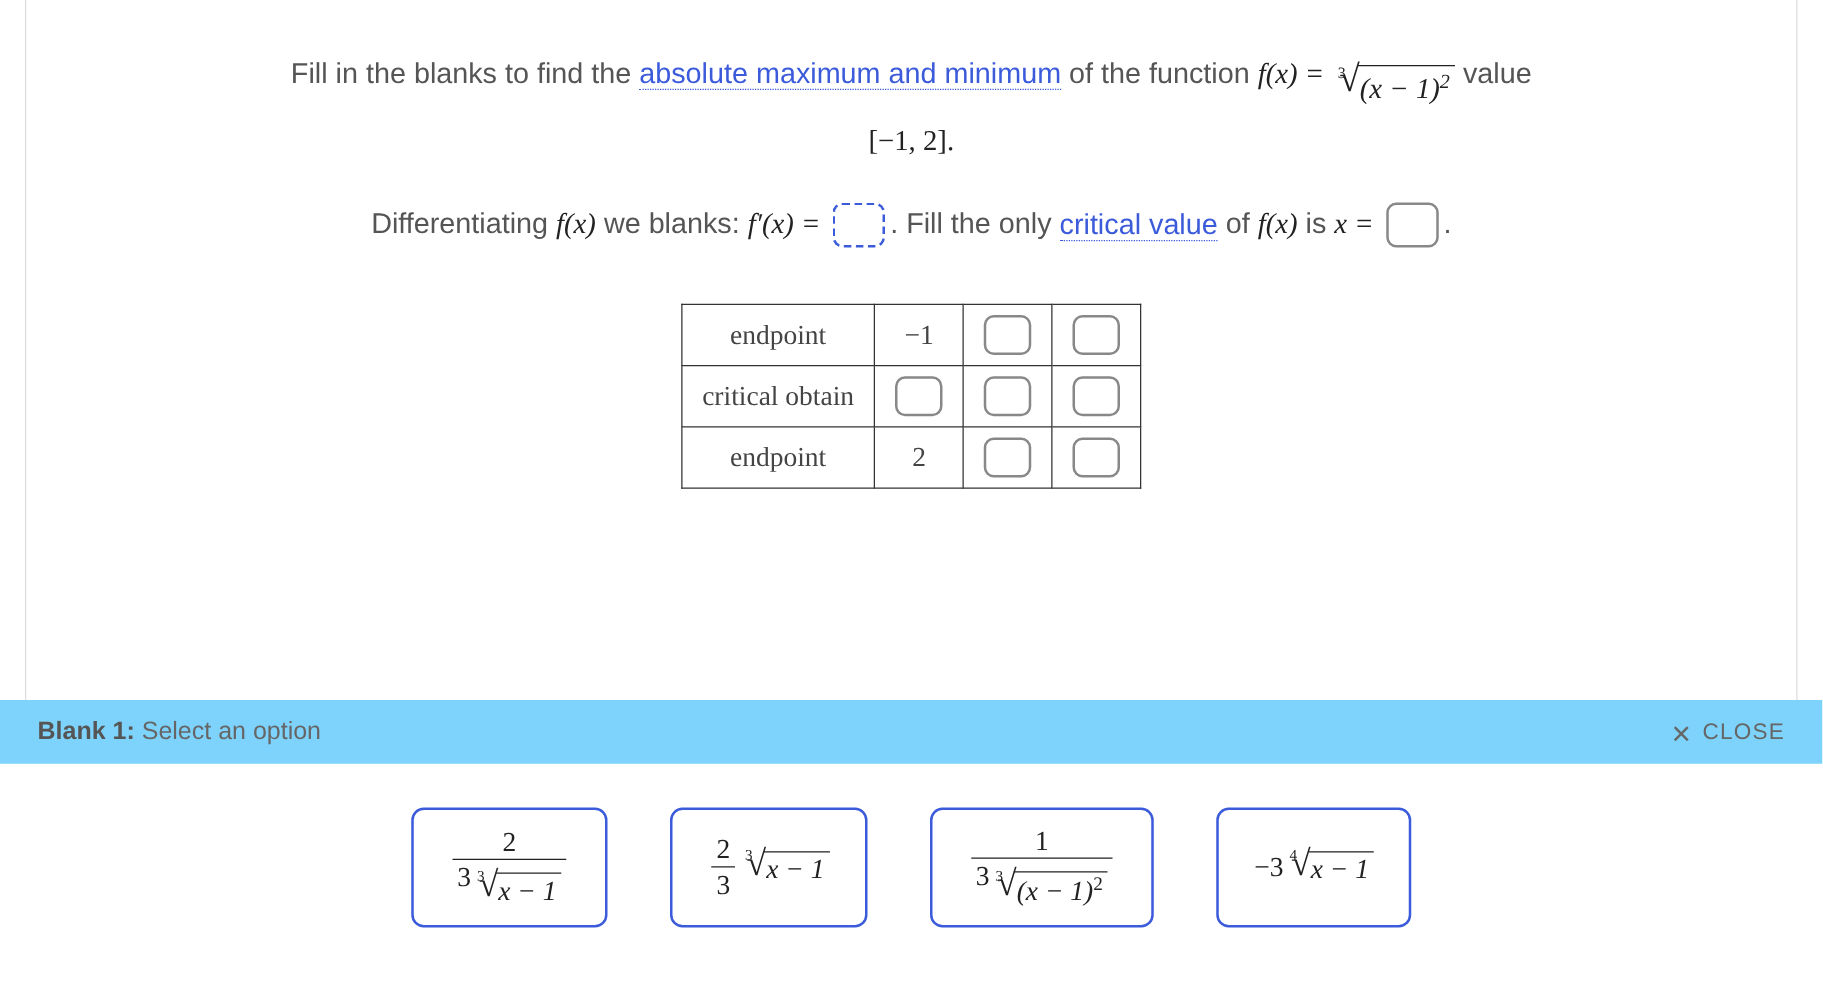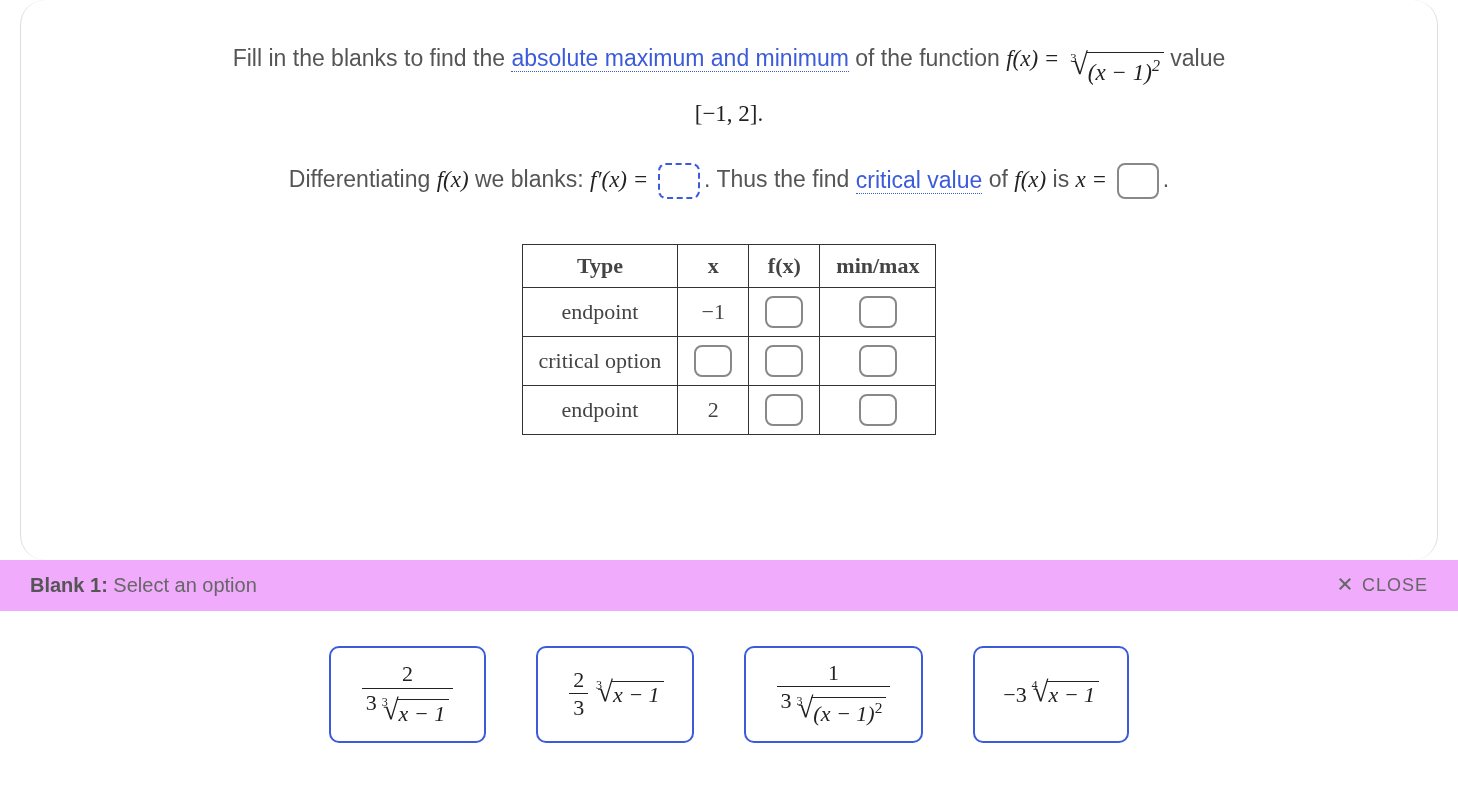--- a/index.html
+++ b/index.html
@@ -9,21 +9,20 @@
     background: #fff;
     color: #444;
     width: 1458px;
   }
   .main-container {
     border-left: 1px solid #ddd;
     border-right: 1px solid #ddd;
     margin: 0 20px;
     padding: 40px 60px 0 60px;
     min-height: 560px;
-    border-radius: 25px;
   }
   .question-line {
     font-size: 23px;
     color: #555;
     text-align: center;
     margin-bottom: 40px;
     line-height: 1.6;
   }
   .term-link {
     color: #3b5bdb;
@@ -86,32 +85,32 @@
     border: 1px solid #333;
     padding: 8px 16px;
     text-align: center;
     font-family: "Cambria Math", "Times New Roman", serif;
   }
   table.calc th {
     font-weight: bold;
   }
 
   .answer-bar {
-    background: #f0abfc;
+    background: #7dd3fc;
     padding: 14px 30px;
     display: flex;
     justify-content: space-between;
     align-items: center;
     font-size: 20px;
     color: #666;
   }
   .answer-bar .label-part { font-weight: 600; color: #555; }
   .close-btn {
     display: flex;
-    align-items: flex-start;
+    align-items: flex-end;
     gap: 8px;
     color: #666;
     font-size: 18px;
     letter-spacing: 1px;
     cursor: pointer;
   }
   .close-btn svg { width: 18px; height: 18px; }
 
   .options-row {
     display: flex;
@@ -175,39 +174,33 @@
   <div class="question-line">
     <span>Fill in the blanks to find the </span><a href="#" class="term-link">absolute maximum and minimum</a><span> of the function </span><span class="math"><span>f(x) = </span><span class="sqrt">
           <span class="deg">3</span>
           <span class="radical math-up">√</span>
           <span class="radicand"><span>(x − 1)</span><span class="sup">2</span></span>
         </span></span><span> value</span>
   </div>
   <div class="interval-line math math-up">[−1, 2].</div>
 
   <div class="diff-line">
-    <span>Differentiating </span><span class="math">f(x)</span><span> we blanks: </span><span class="math">f′(x) = </span><span class="blank-dashed"></span><span>. Thus the find </span><a href="#" class="term-link">critical value</a><span> of </span><span class="math">f(x)</span><span> is </span><span class="math">x = </span><span class="blank-solid"></span><span>.</span>
+    <span>Differentiating </span><span class="math">f(x)</span><span> we blanks: </span><span class="math">f′(x) = </span><span class="blank-dashed"></span><span>. Fill the only </span><a href="#" class="term-link">critical value</a><span> of </span><span class="math">f(x)</span><span> is </span><span class="math">x = </span><span class="blank-solid"></span><span>.</span>
   </div>
 
   <table class="calc">
     <tbody>
-        <tr>
-      <th>Type</th>
-      <th>x</th>
-      <th>f(x)</th>
-      <th>min/max</th>
-    </tr>
     <tr>
       <td>endpoint</td>
       <td class="math-up">−1</td>
       <td><span class="blank-solid-sm"></span></td>
       <td><span class="blank-solid-sm"></span></td>
     </tr>
     <tr>
-      <td>critical option</td>
+      <td>critical obtain</td>
       <td><span class="blank-solid-sm"></span></td>
       <td><span class="blank-solid-sm"></span></td>
       <td><span class="blank-solid-sm"></span></td>
     </tr>
     <tr>
       <td>endpoint</td>
       <td class="math-up">2</td>
       <td><span class="blank-solid-sm"></span></td>
       <td><span class="blank-solid-sm"></span></td>
     </tr>

